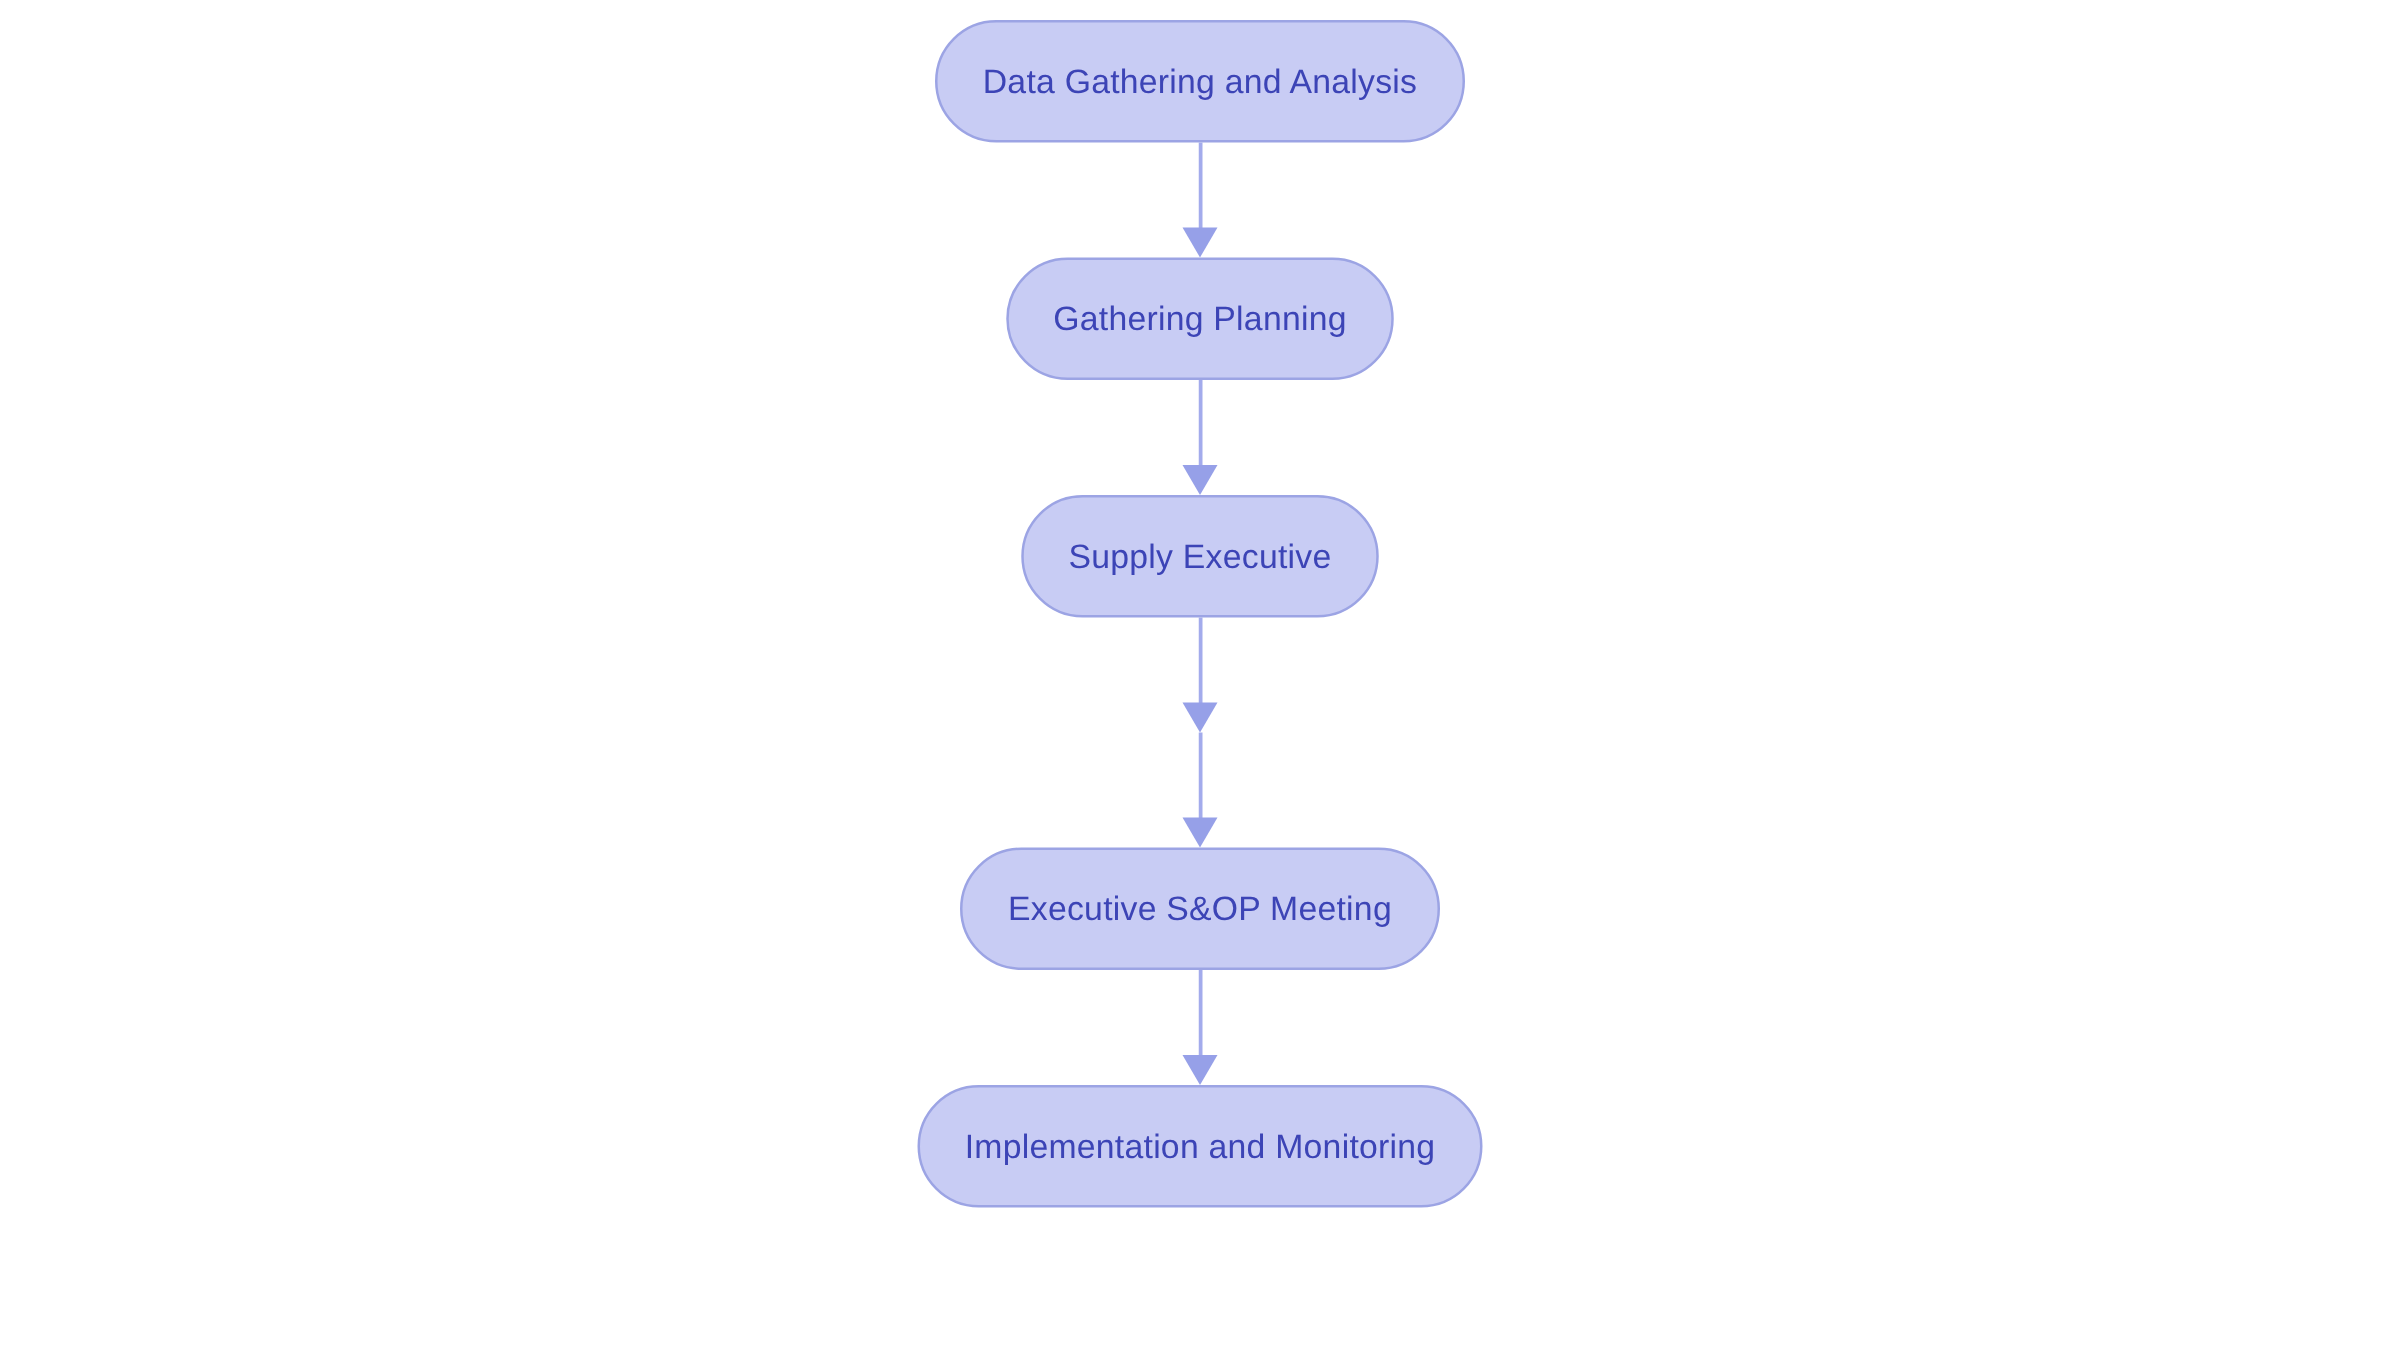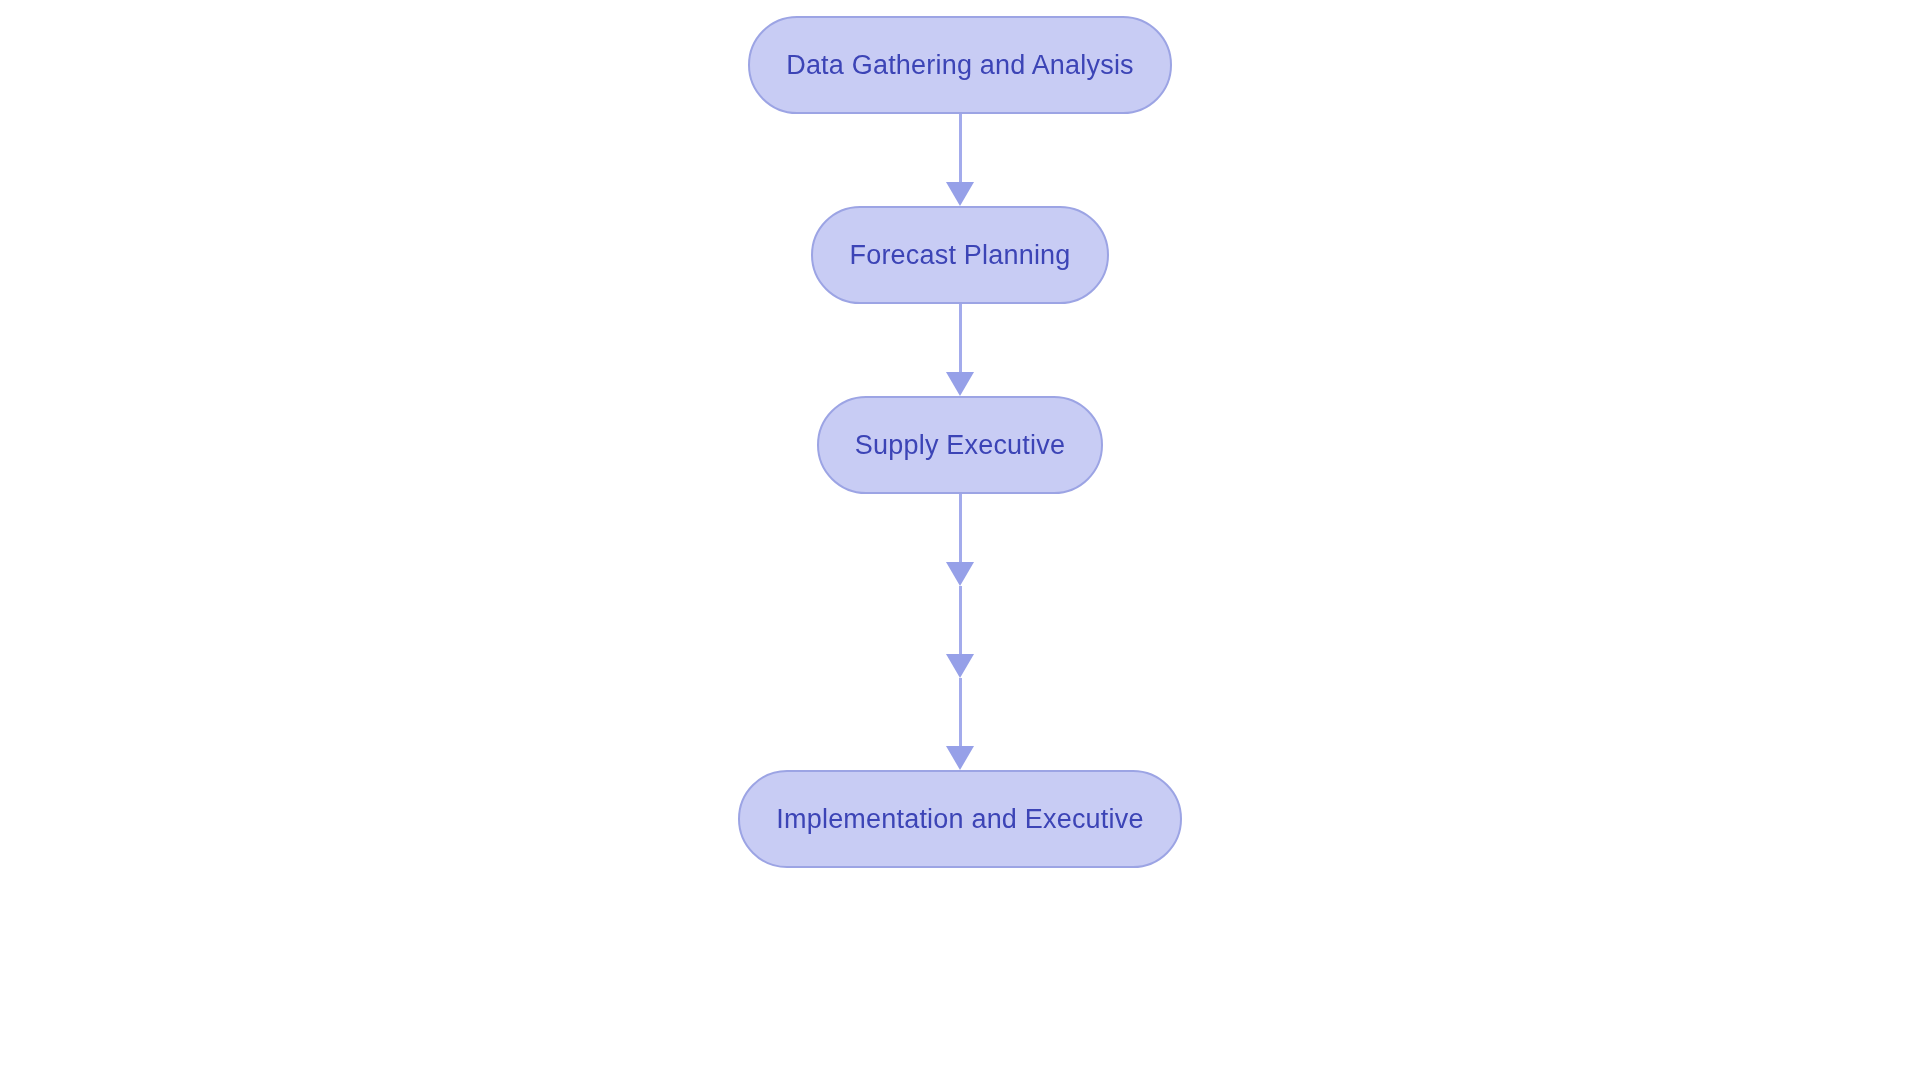--- a/index.html
+++ b/index.html
@@ -75,21 +75,21 @@
   <div class="node">
     <span class="node-label">Data Gathering and Analysis</span>
   </div>
 
   <div class="connector">
     <div class="shaft"></div>
     <div class="head"></div>
   </div>
 
   <div class="node">
-    <span class="node-label">Forecast Planning</span>
+    <span class="node-label">Gathering Planning</span>
   </div>
 
   <div class="connector">
     <div class="shaft"></div>
     <div class="head"></div>
   </div>
 
   <div class="node">
     <span class="node-label">Supply Executive</span>
   </div>
@@ -98,23 +98,26 @@
     <div class="shaft"></div>
     <div class="head"></div>
   </div>
 
 
   <div class="connector">
     <div class="shaft"></div>
     <div class="head"></div>
   </div>
 
+  <div class="node">
+    <span class="node-label">Executive S&amp;OP Meeting</span>
+  </div>
 
   <div class="connector">
     <div class="shaft"></div>
     <div class="head"></div>
   </div>
 
   <div class="node">
-    <span class="node-label">Implementation and Executive</span>
+    <span class="node-label">Implementation and Monitoring</span>
   </div>
 </div>
 </div>
 
 </body></html>

